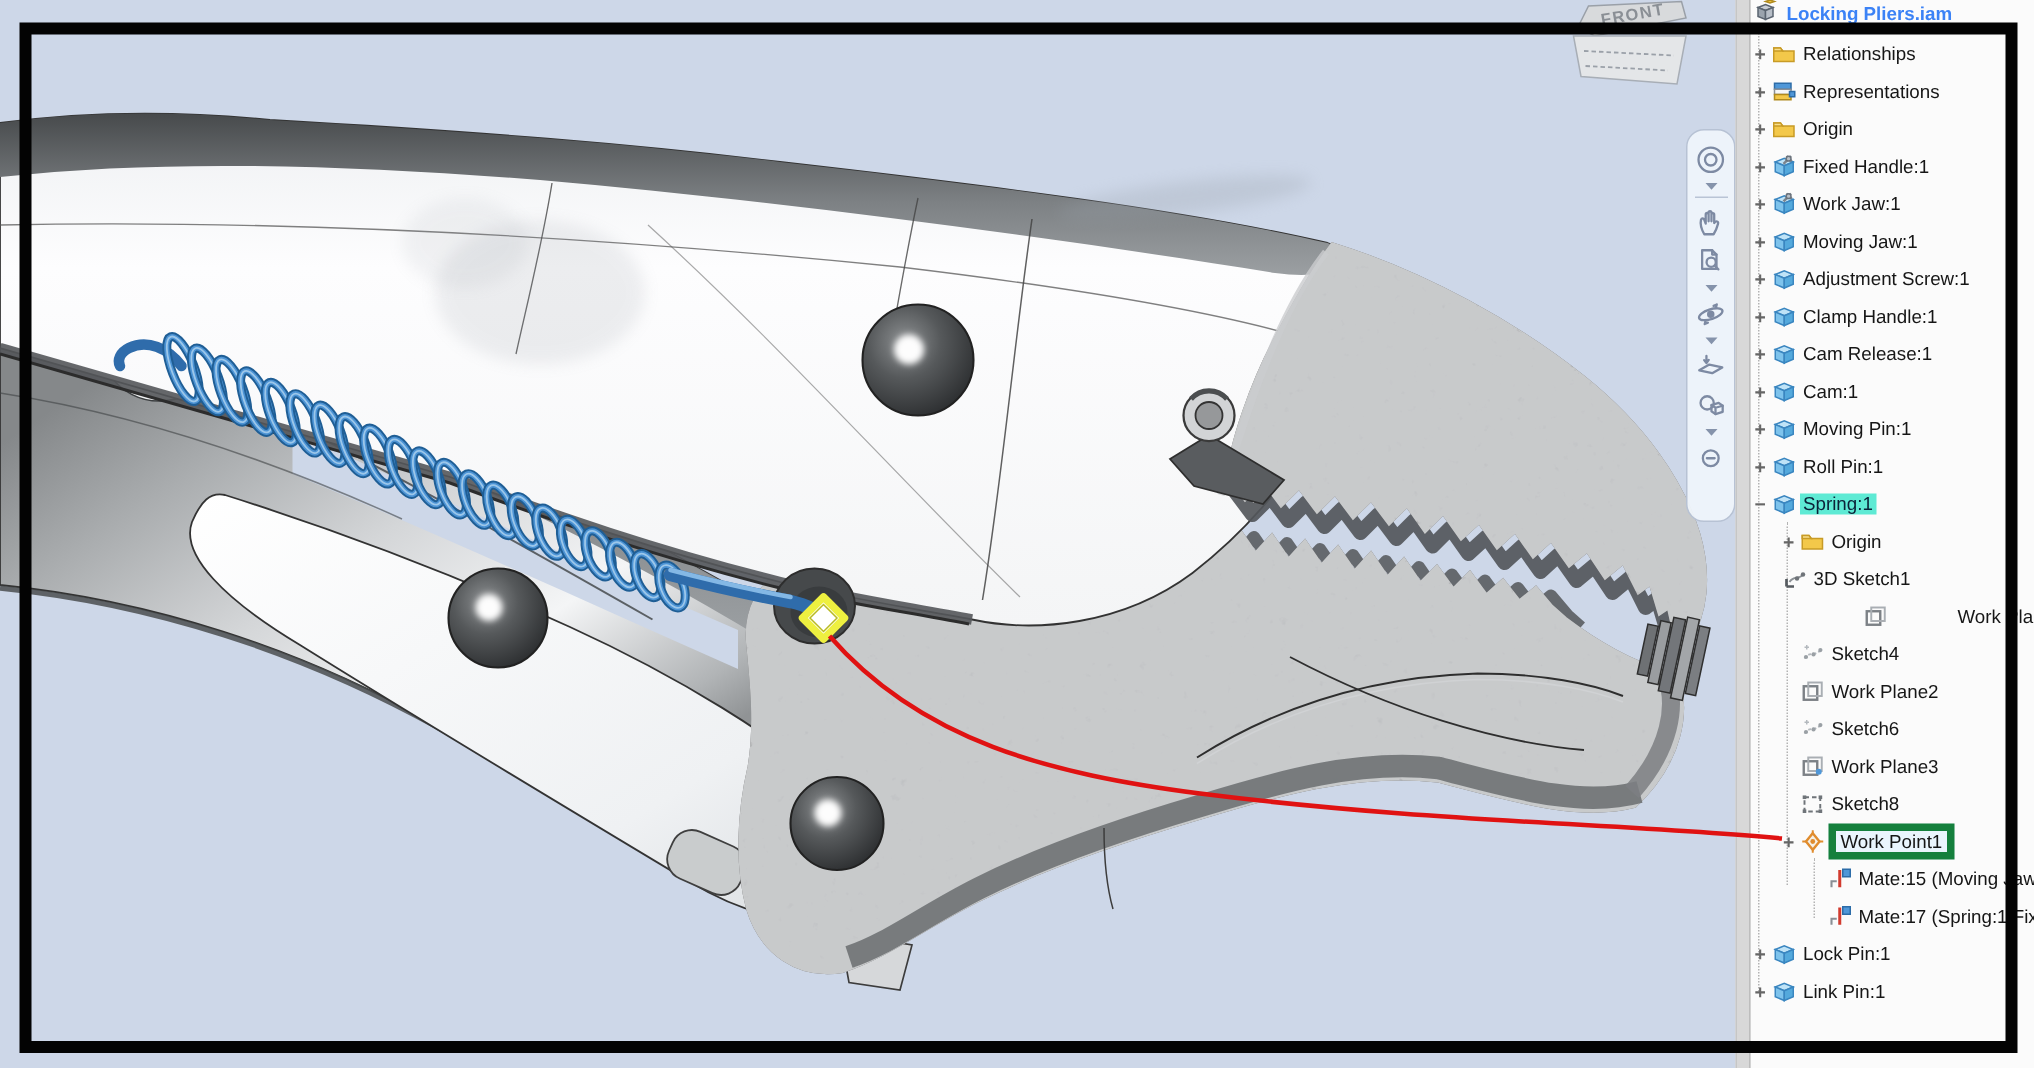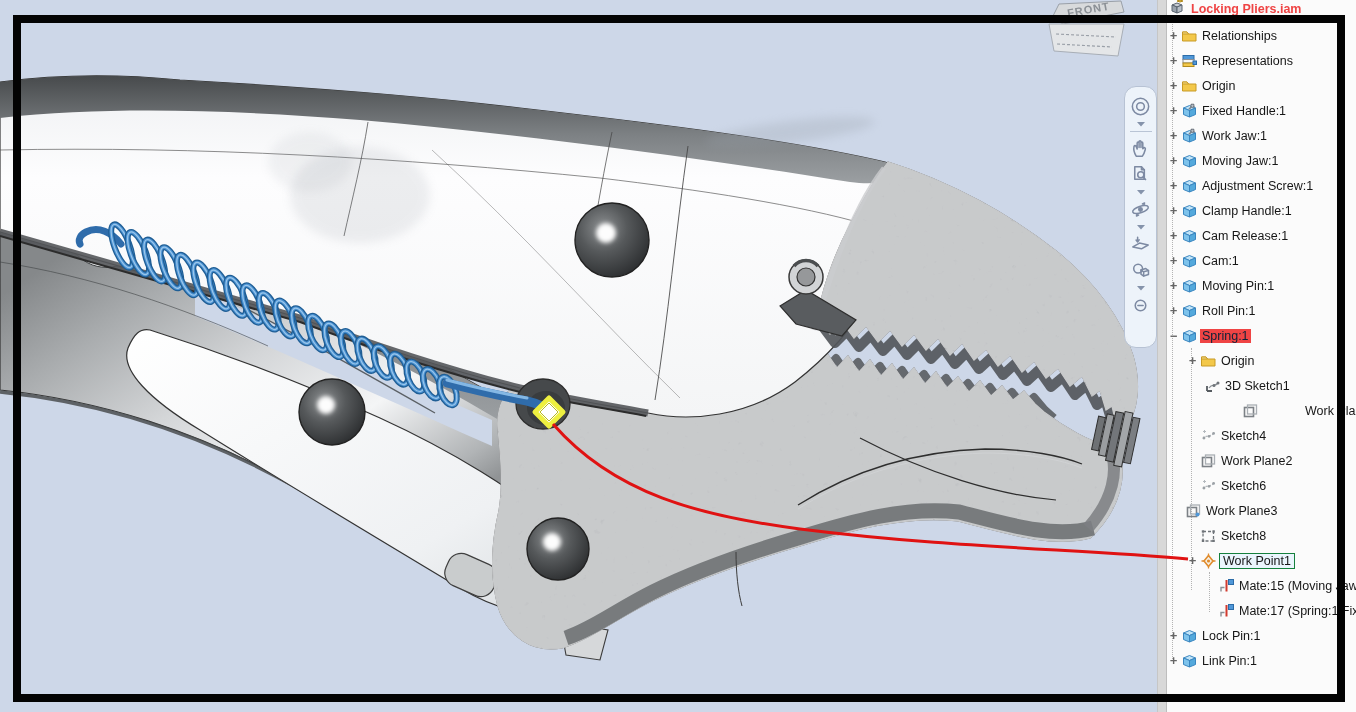--- a/index.html
+++ b/index.html
@@ -24,32 +24,32 @@
     position:absolute;left:1157px;top:0;width:199px;height:712px;z-index:8;
     background:#fbfbfb;
   }
   #splitter{
     position:absolute;left:0;top:0;width:10px;height:712px;
     background:#d8d8d8;border-right:1px solid #bdbdbd;border-left:1px solid #c6c6c6;box-sizing:border-box;
   }
   #rootrow{
     position:absolute;left:12px;top:0px;height:18px;display:flex;align-items:center;white-space:nowrap;
   }
-  #rootrow .lbl{font-size:12.5px;font-weight:bold;color:#ef4444;margin-left:5px;}
+  #rootrow .lbl{font-size:12.5px;font-weight:bold;color:#3b82f6;margin-left:5px;}
   .trow{
     position:absolute;height:20px;display:flex;align-items:center;white-space:nowrap;
   }
   .trow .exp{
     width:11px;font-size:12px;line-height:10px;color:#666;font-weight:bold;
     font-family:"DejaVu Sans Mono",monospace;flex:0 0 auto;text-align:center;
   }
   .trow .tico{width:17px;height:16px;margin:0 2px 0 2px;flex:0 0 auto;}
   .trow .lbl{font-size:12.5px;color:#161616;padding:0 2px;}
-  .trow .lbl.sel{background:#ef4444;color:#0b2238;}
-  .trow .lbl.boxed{background:#eaf5fd;border:1px solid #15803d;padding:0 3px;}
+  .trow .lbl.sel{background:#5eead4;color:#0b2238;}
+  .trow .lbl.boxed{background:#eaf5fd;border:5px solid #15803d;padding:0 3px;}
   .dotv{position:absolute;border-left:1px dotted #b3b3b3;width:0;z-index:0;}
   
   #redoverlay{position:absolute;left:0;top:0;z-index:12;pointer-events:none;}
   #frame{
     position:absolute;left:13px;top:15px;width:1332px;height:687px;box-sizing:border-box;
     border:8px solid #030303;z-index:20;pointer-events:none;
   }
 </style>
 </head>
 <body>
@@ -496,21 +496,21 @@
         <span class="lbl sel">Spring:1</span>
       </div>
       <div class="trow" style="top: 351px; left: 30px;">
         <span class="exp">+</span>
         <span class="tico"><svg width="17" height="16" viewBox="0 0 17 16">
             <path d="M1.5 4 L6 4 L7.5 6 L15 6 L15 13 L1.5 13 Z" fill="#f3c84a" stroke="#c89b26" stroke-width="1"></path>
              <path d="M1.5 4 L6 4 L7.5 6 L1.5 6 Z" fill="#f8df8e" stroke="#c89b26" stroke-width="1"></path>
           </svg></span>
         <span class="lbl">Origin</span>
       </div>
-      <div class="trow" style="top: 376px; left: 34px; text-align: center;">
+      <div class="trow" style="top: 376px; left: 18px; text-align: center;">
         <span class="exp"></span>
         <span class="tico"><svg width="17" height="16" viewBox="0 0 17 16">
             <path d="M3 13 L3 8 M3 13 L8 13" stroke="#565b60" stroke-width="1.8" fill="none"></path>
              <path d="M5 10 C8 5,11 9,14 5" stroke="#8c9196" stroke-width="1.3" fill="none"></path>
              <circle cx="10" cy="7.6" r="1.5" fill="#6f7479"></circle>
             <circle cx="14" cy="5" r="1.5" fill="#6f7479"></circle>
           </svg></span>
         <span class="lbl">3D Sketch1</span>
       </div>
       <div class="trow" style="top: 401px; left: 30px; gap: 42px;">
@@ -544,21 +544,21 @@
         <span class="exp"></span>
         <span class="tico"><svg width="17" height="16" viewBox="0 0 17 16">
             <path d="M3 11 C6 6,10 10,14 5" stroke="#b4b9be" stroke-width="1.3" fill="none" stroke-dasharray="2 1.5"></path>
              <circle cx="4" cy="10" r="1.4" fill="#9aa0a5"></circle>
             <circle cx="9" cy="8.3" r="1.4" fill="#9aa0a5"></circle>
              <circle cx="13.6" cy="5.4" r="1.4" fill="#9aa0a5"></circle>
              <path d="M3 3.5 L6 3.5 M4.5 2 L4.5 5" stroke="#b4b9be" stroke-width="1"></path>
           </svg></span>
         <span class="lbl">Sketch6</span>
       </div>
-      <div class="trow" style="top: 501px; left: 15px;">
+      <div class="trow" style="top: 501px; left: 30px;">
         <span class="exp"></span>
         <span class="tico"><svg width="17" height="16" viewBox="0 0 17 16">
             <rect x="2.5" y="4.5" width="9" height="9" fill="none" stroke="#7c8186" stroke-width="1.6"></rect>
              <rect x="5.5" y="2" width="9" height="9" fill="none" stroke="#a9aeb3" stroke-width="1.3"></rect>
              <circle cx="12.5" cy="11.5" r="2" fill="#4f97d8"></circle>
           </svg></span>
         <span class="lbl">Work Plane3</span>
       </div>
       <div class="trow" style="top: 526px; left: 30px;">
         <span class="exp"></span>

